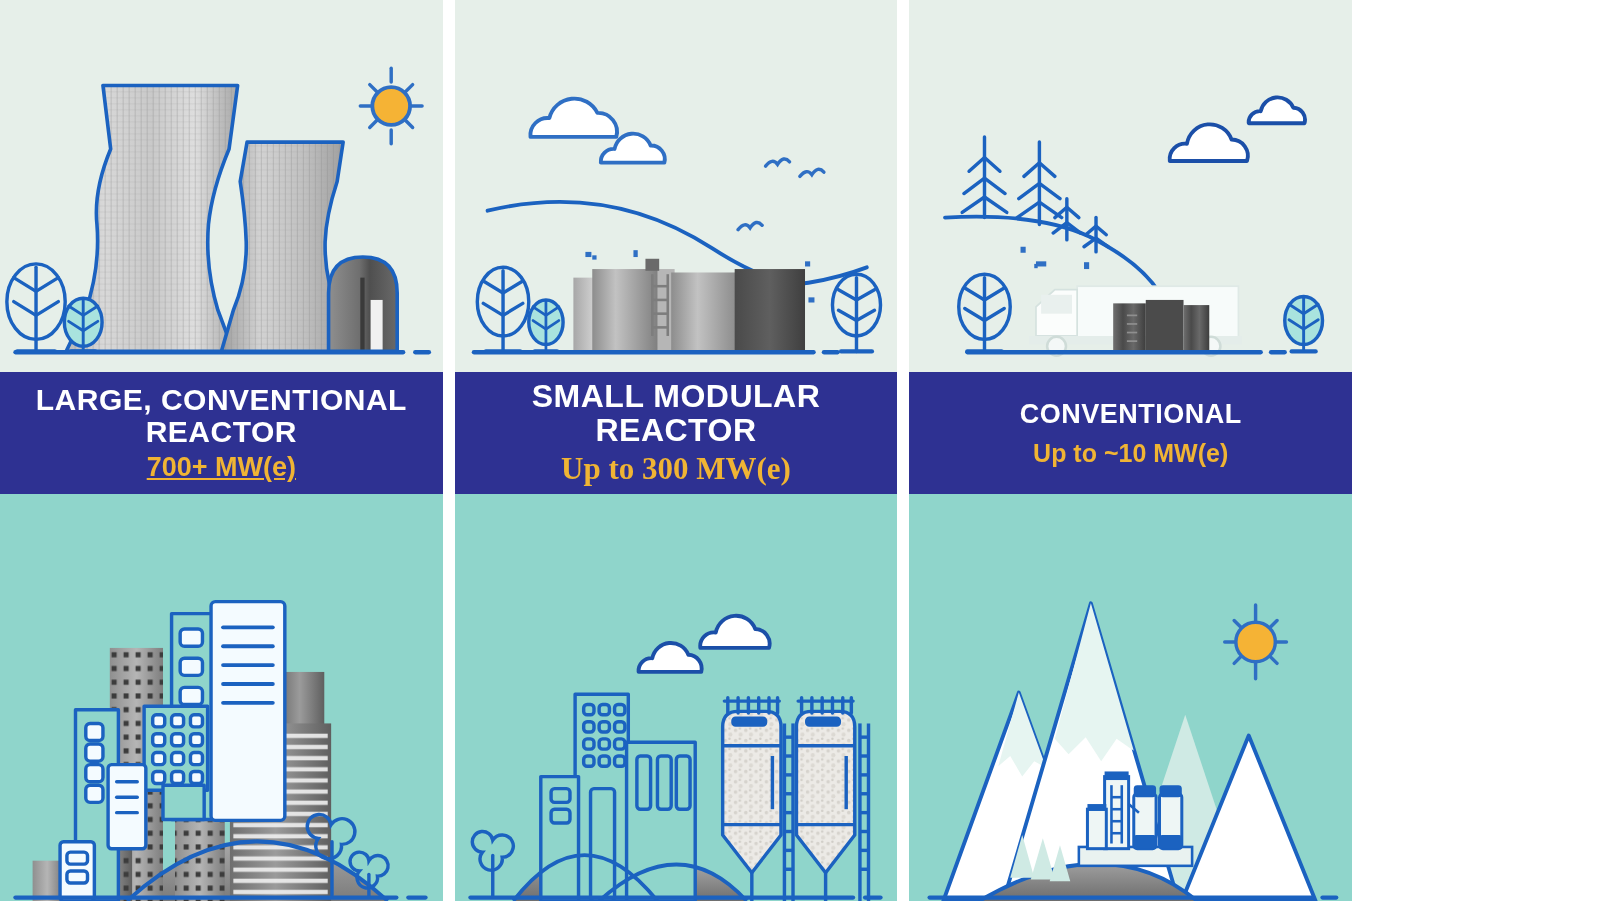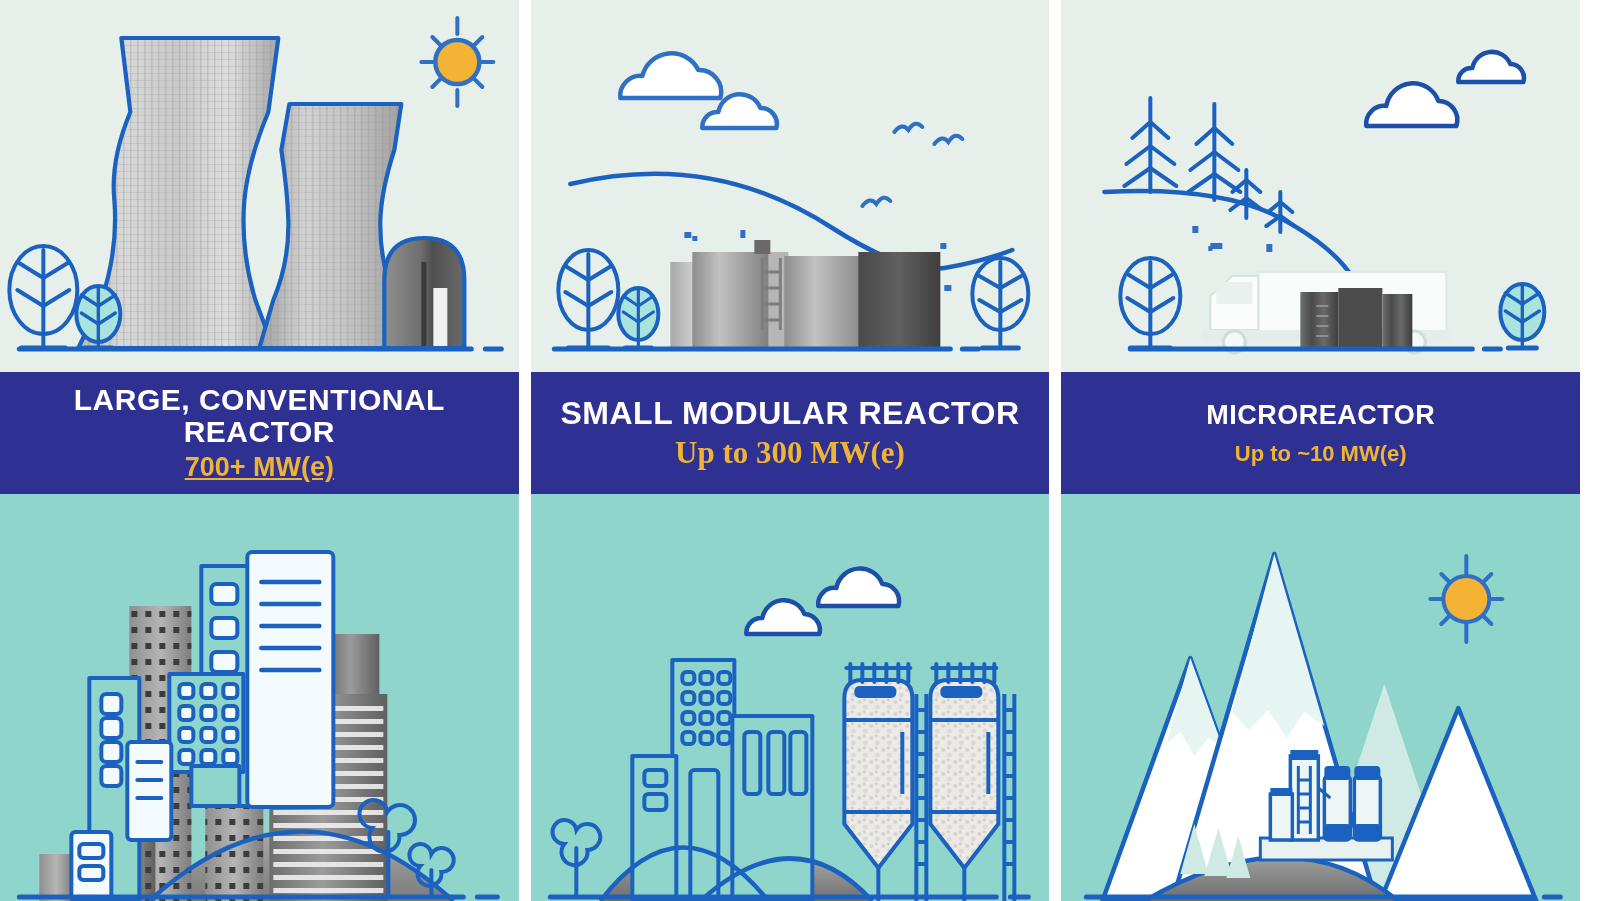--- a/index.html
+++ b/index.html
@@ -1,25 +1,25 @@
 <!DOCTYPE html>
 <html><head>
 <meta charset="utf-8">
 <style>
   html,body{margin:0;padding:0;background:#ffffff;}
   body{width:1600px;height:901px;overflow:hidden;font-family:"Liberation Sans",sans-serif;}
-  .board{position:relative;width:1580px;height:901px;background:#ffffff;display:flex;gap:12px;}
+  .board{position:relative;width:1352px;height:901px;background:#ffffff;display:flex;gap:12px;}
   .panel{position:relative;flex:1 1 0;height:901px;display:flex;flex-direction:column;overflow:hidden;}
   .scene-top{position:relative;flex:0 0 372px;background:#e6efe9;overflow:hidden;}
   .banner{position:relative;flex:0 0 122px;background:#2e3192;display:flex;flex-direction:column;
           align-items:center;justify-content:center;overflow:hidden;}
   .banner .title{color:#ffffff;font-weight:bold;letter-spacing:.5px;text-align:center;line-height:1.05;}
   .banner .power{color:#f0b434;font-weight:bold;text-align:center;line-height:1.05;margin-top:6px;}
   .p1 .title{font-size:30px;} .p2 .title{font-size:32px;} .p3 .title{font-size:27px;}
-  .p1 .power{font-size:27px;text-decoration:underline;} .p2 .power{font-size:31px;font-family:Liberation Serif, serif;} .p3 .power{font-size:22px;margin-top:12px;}
+  .p1 .power{font-size:27px;text-decoration:underline;} .p2 .power{font-size:31px;font-family:Liberation Serif, serif;} .p3 .power{font-size:25px;margin-top:12px;}
   .scene-bot{position:relative;flex:1 1 auto;background:#8fd5cb;overflow:hidden;}
   svg{display:block;width:100%;height:100%;}
 </style>
 </head>
 <body>
 
 <div class="board">
 
   <div class="panel p1">
 
@@ -524,21 +524,21 @@
         </g>
 
         <g stroke="#1b62c0" stroke-width="5" stroke-linecap="round">
           <line x1="68" y1="349" x2="410" y2="349"></line>
           <line x1="422" y1="349" x2="438" y2="349"></line>
         </g>
       </svg>
     </div>
 
     <div class="banner">
-      <div class="title">MICROREACTOR</div>
+      <div class="title">CONVENTIONAL</div>
       <div class="power">Up to ~10 MW(e)</div>
     </div>
 
     <div class="scene-bot">
       <svg viewBox="0 0 516 407" preserveAspectRatio="xMidYMax meet">
         <defs>
           <linearGradient id="hill3" x1="0" y1="0" x2="0" y2="1">
             <stop offset="0" stop-color="#9e9e9e"></stop>
               <stop offset="1" stop-color="#6d6d6d"></stop>
           </linearGradient>

